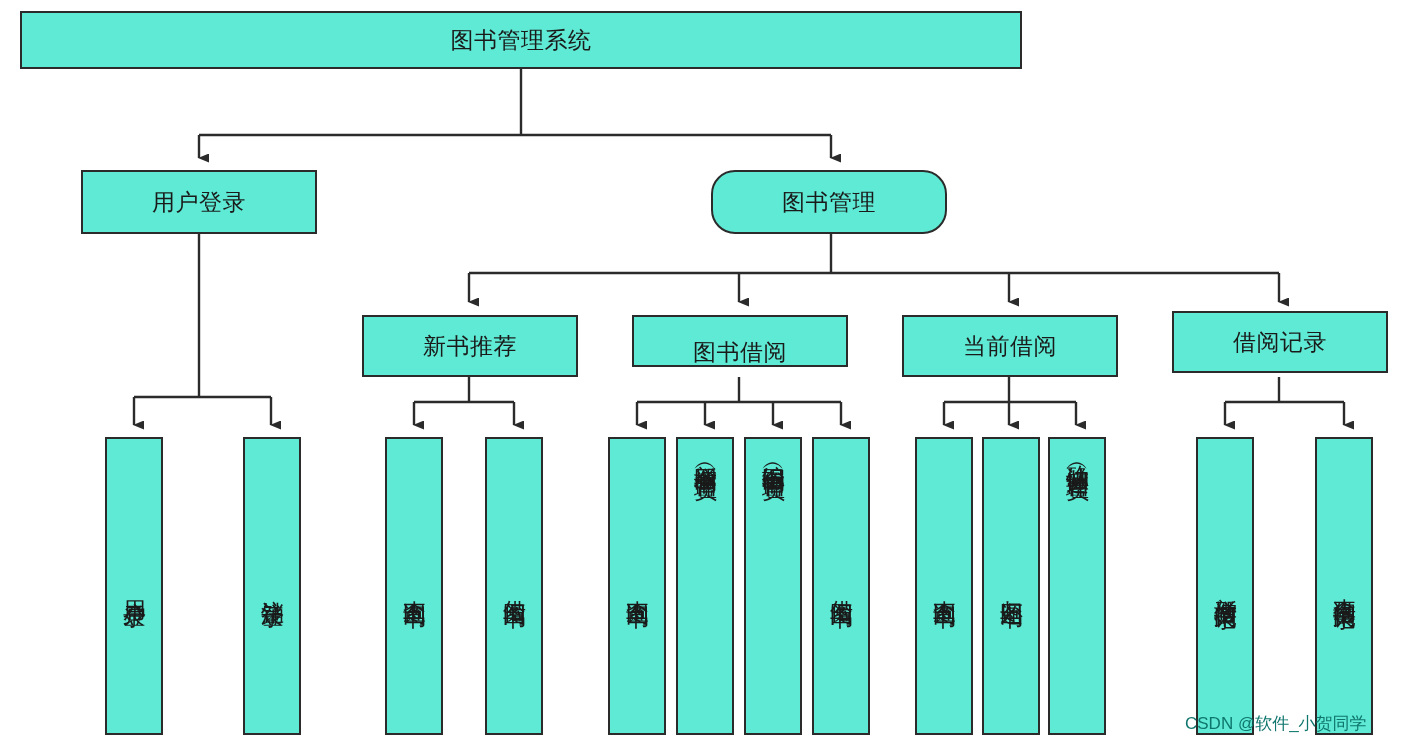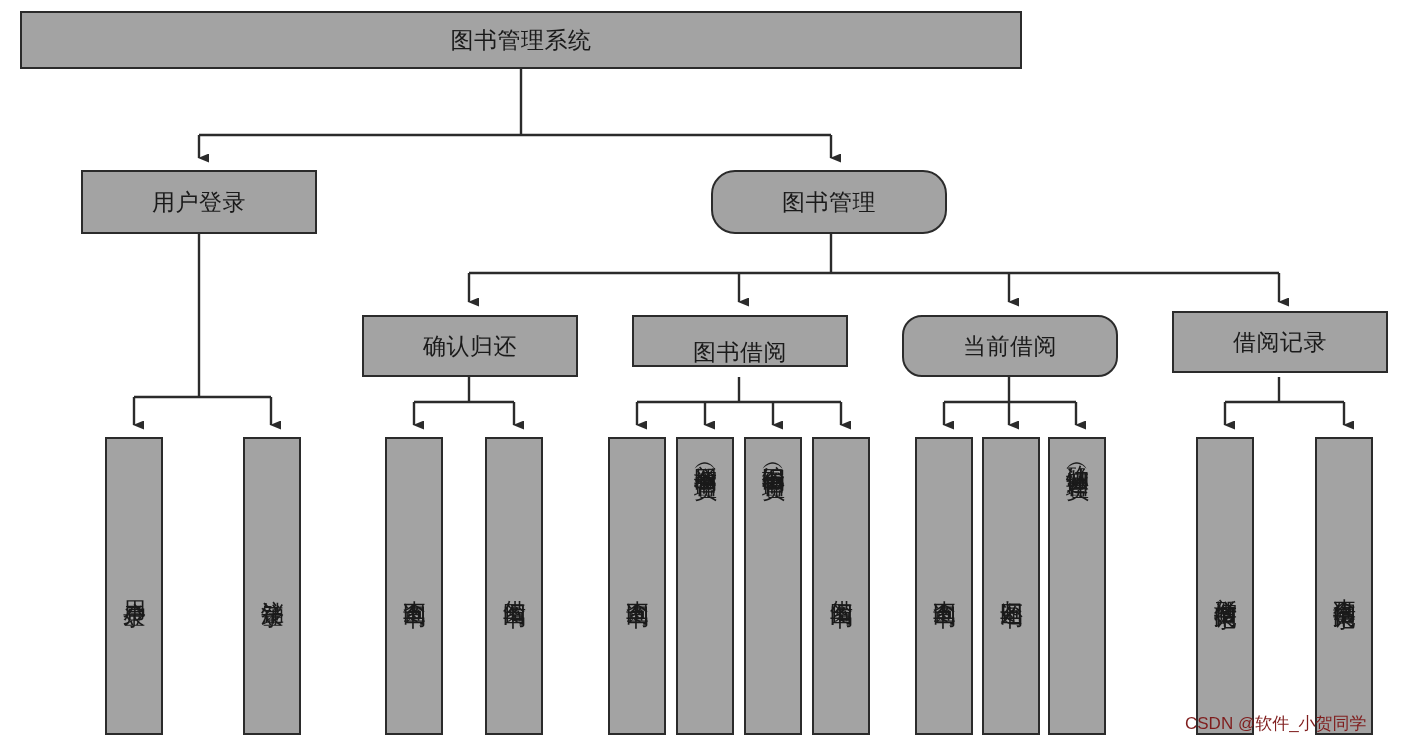--- a/index.html
+++ b/index.html
@@ -21,21 +21,21 @@
   #edges-layer {
     position: absolute;
     left: 0;
     top: 0;
     width: 1405px;
     height: 747px;
   }
   .node {
     position: absolute;
     box-sizing: border-box;
-    background: #a3a3a3;
+    background: #5eead4;
     border: 2px solid #2b2b2b;
     display: flex;
     align-items: center;
     justify-content: center;
     color: #1a1a1a;
     z-index: 2;
   }
   .node .label {
     display: block;
     text-align: center;
@@ -64,21 +64,21 @@
   }
   .node-vertical.center-text {
     align-items: center;
     padding-top: 0;
   }
   .watermark {
     position: absolute;
     left: 1185px;
     top: 712px;
     font-size: 17px;
-    color: #7f1d1d;
+    color: #0f766e;
     white-space: nowrap;
     z-index: 5;
     font-family: "Liberation Sans", "DejaVu Sans", sans-serif;
   }
 </style>
 </head>
 <body>
 
 <div id="diagram-root">
 
@@ -138,28 +138,28 @@
 
   <div class="node node-horizontal" style="left:81px; top:170px; width:236px; height:64px;">
     <span class="label">用户登录</span>
   </div>
 
   <div class="node node-horizontal" style="left:711px; top:170px; width:236px; height:64px;border-radius:24px;">
     <span class="label">图书管理</span>
   </div>
 
   <div class="node node-horizontal" style="left:362px; top:315px; width:216px; height:62px;">
-    <span class="label">确认归还</span>
+    <span class="label">新书推荐</span>
   </div>
 
   <div class="node node-horizontal" style="left:632px; top:315px; width:216px; height:52px;align-items:flex-end;">
     <span class="label">图书借阅</span>
   </div>
 
-  <div class="node node-horizontal" style="left:902px; top:315px; width:216px; height:62px;border-radius:20px;">
+  <div class="node node-horizontal" style="left:902px; top:315px; width:216px; height:62px;">
     <span class="label">当前借阅</span>
   </div>
 
   <div class="node node-horizontal" style="left:1172px; top:311px; width:216px; height:62px;">
     <span class="label">借阅记录</span>
   </div>
 
   <div class="node node-vertical center-text" style="left:105px; top:437px; width:58px; height:298px;">
     <span class="label">用户登录</span>
   </div>

